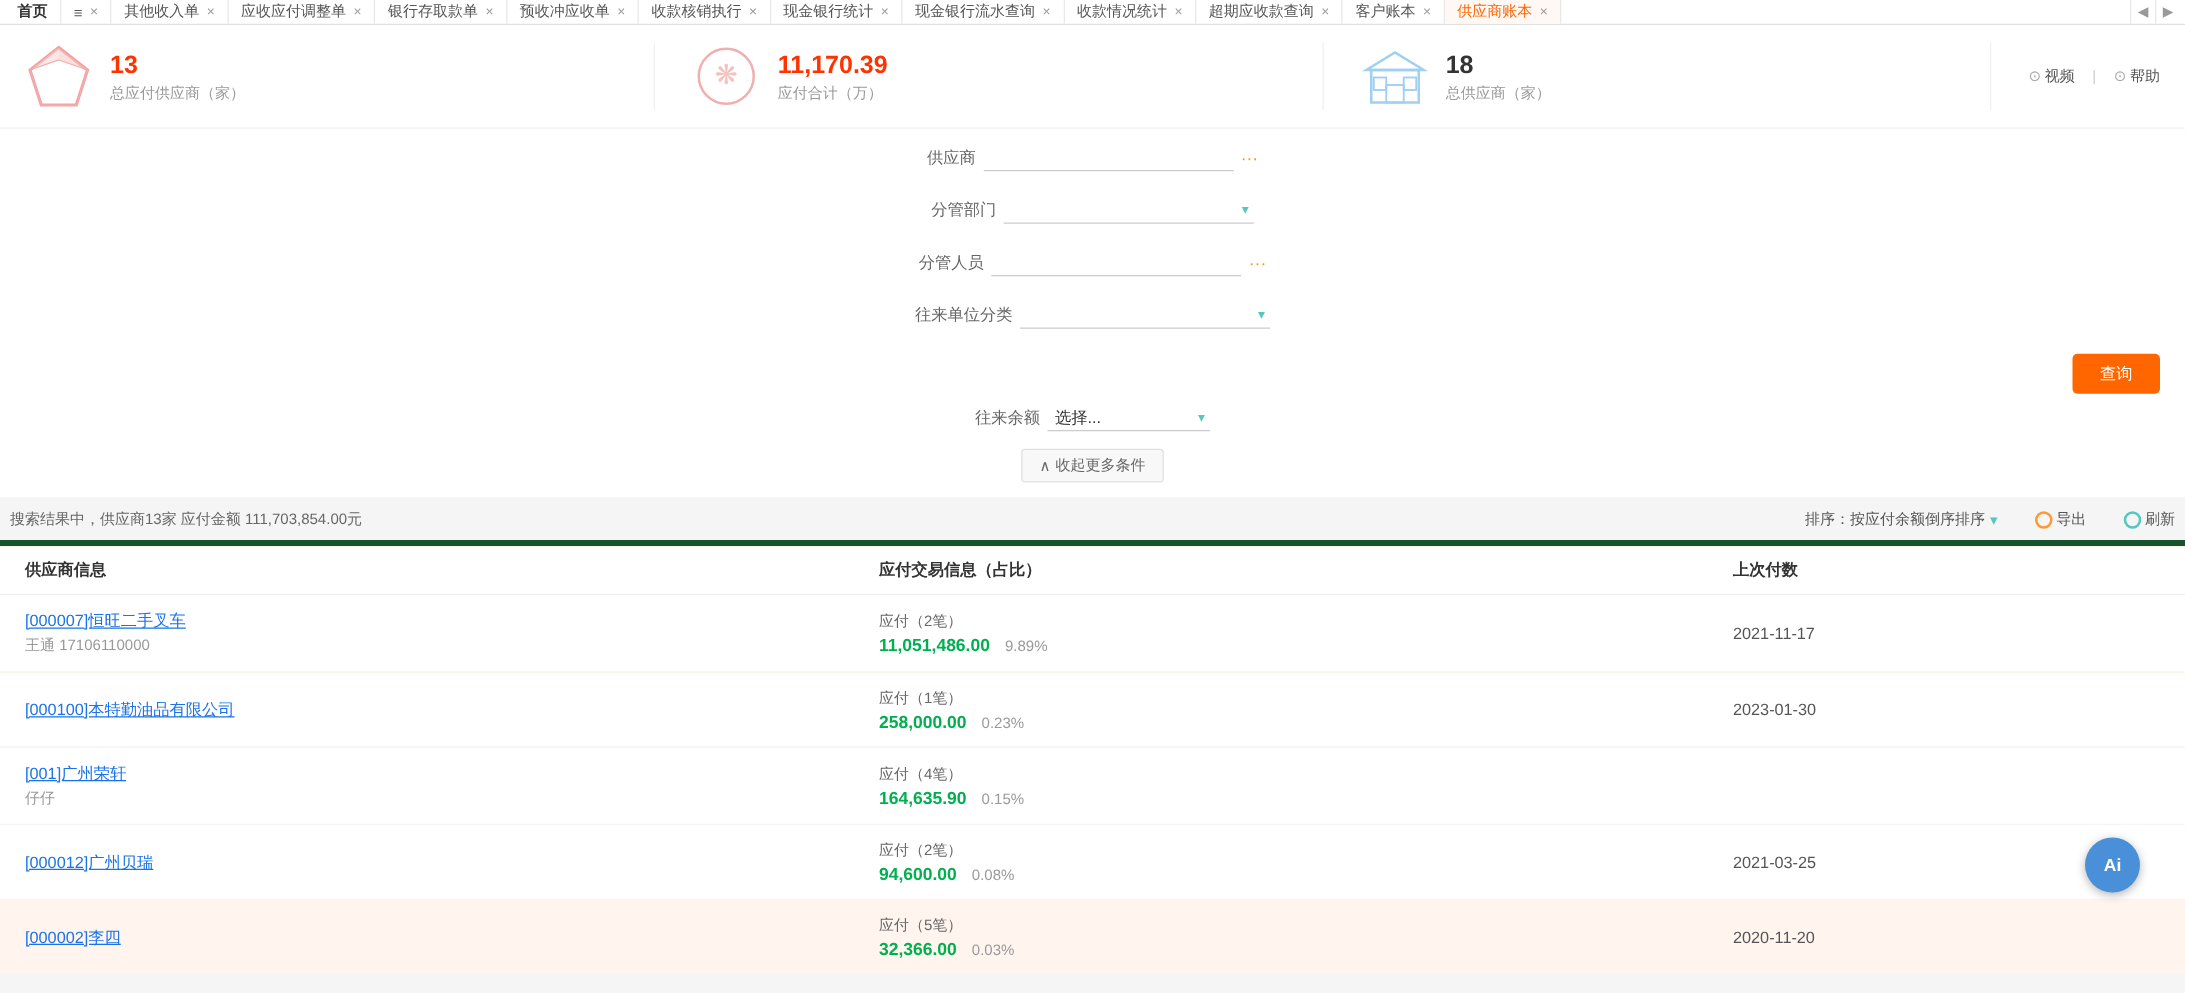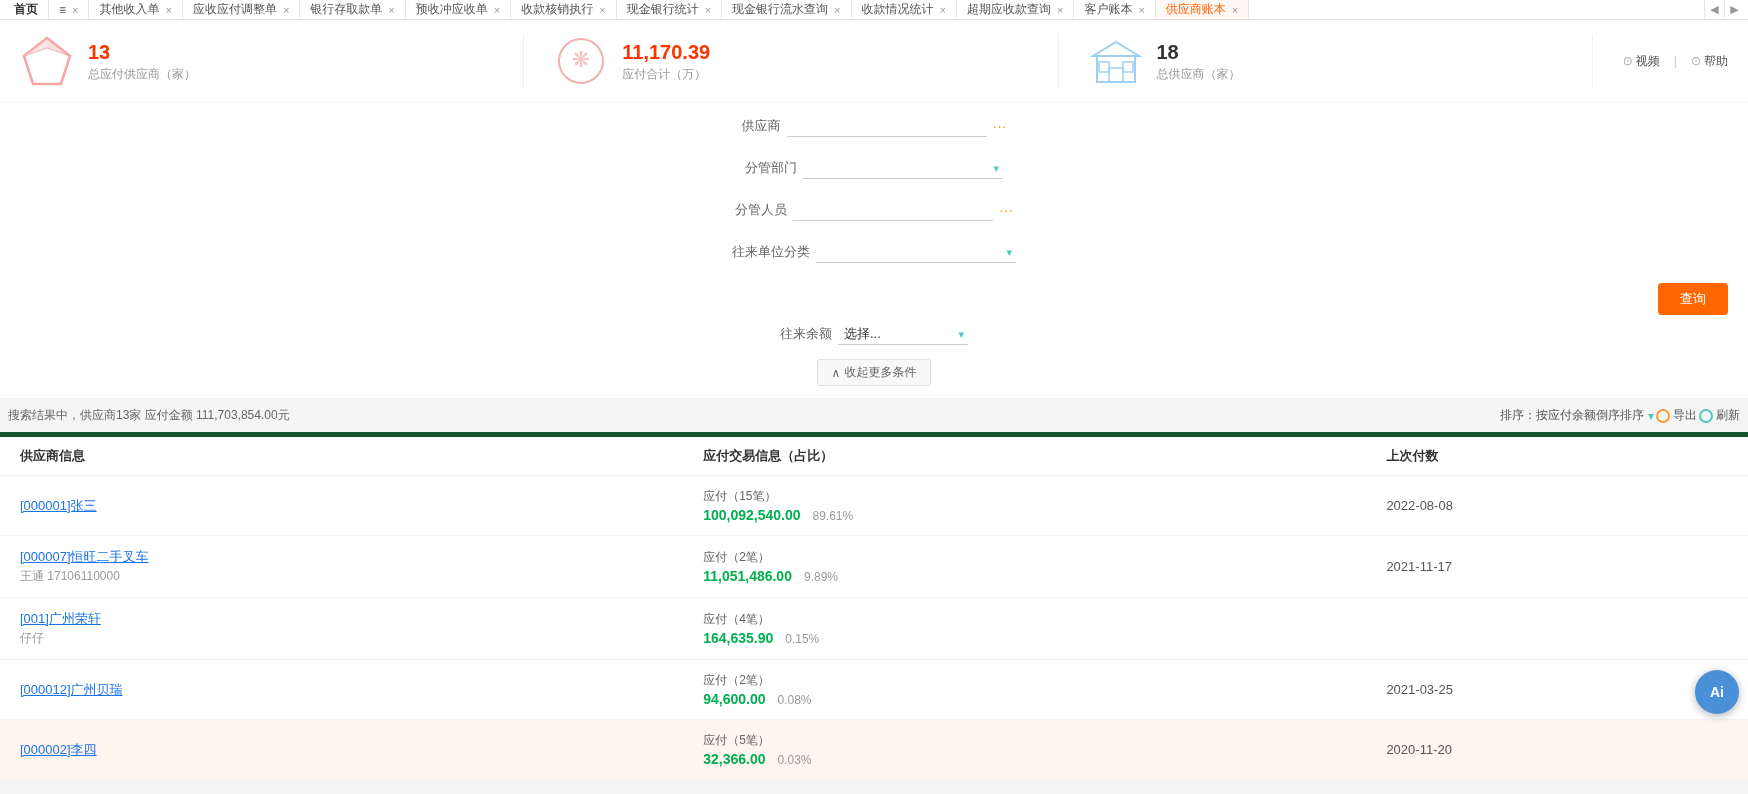--- a/index.html
+++ b/index.html
@@ -215,21 +215,21 @@
       display: flex;
       align-items: center;
       font-size: 12px;
       color: #666;
       border-bottom: 5px solid #14532d;
     }
     .results-bar .right-actions {
       margin-left: auto;
       display: flex;
       align-items: center;
-      gap: 2px;
+      gap: 30px;
     }
     .sort-select {
       font-size: 12px;
       color: #555;
       display: flex;
       align-items: center;
       gap: 4px;
     }
     .action-btn {
       display: flex;
@@ -497,53 +497,53 @@
   </div>
 </div>
 
 <div class="data-table">
   <div class="table-header">
     <div>供应商信息</div>
     <div>应付交易信息（占比）</div>
     <div>上次付数</div>
   </div>
 
-  <div class="table-row">
-    <div class="cell">
-      <span class="supplier-link">[000001]张三</span>
-    </div>
-    <div class="cell">
-      <div class="tx-label">应付（15笔）</div>
-      <div class="tx-row">
-        <span class="tx-amount">100,092,540.00</span>
-        <span class="tx-pct">89.61%</span>
-      </div>
-    </div>
-    <div class="cell">
-      <span class="last-pay">2022-08-08</span>
-    </div>
-  </div>
 
   <div class="table-row">
     <div class="cell">
       <span class="supplier-link">[000007]恒旺二手叉车</span>
       <span class="supplier-contact">王通  17106110000</span>
     </div>
     <div class="cell">
       <div class="tx-label">应付（2笔）</div>
       <div class="tx-row">
         <span class="tx-amount">11,051,486.00</span>
         <span class="tx-pct">9.89%</span>
       </div>
     </div>
     <div class="cell">
       <span class="last-pay">2021-11-17</span>
     </div>
   </div>
 
+  <div class="table-row">
+    <div class="cell">
+      <span class="supplier-link">[000100]本特勤油品有限公司</span>
+    </div>
+    <div class="cell">
+      <div class="tx-label">应付（1笔）</div>
+      <div class="tx-row">
+        <span class="tx-amount">258,000.00</span>
+        <span class="tx-pct">0.23%</span>
+      </div>
+    </div>
+    <div class="cell">
+      <span class="last-pay">2023-01-30</span>
+    </div>
+  </div>
 
   <div class="table-row">
     <div class="cell">
       <span class="supplier-link">[001]广州荣轩</span>
       <span class="supplier-contact">仔仔</span>
     </div>
     <div class="cell">
       <div class="tx-label">应付（4笔）</div>
       <div class="tx-row">
         <span class="tx-amount">164,635.90</span>
@@ -581,15 +581,15 @@
         <span class="tx-amount">32,366.00</span>
         <span class="tx-pct">0.03%</span>
       </div>
     </div>
     <div class="cell">
       <span class="last-pay">2020-11-20</span>
     </div>
   </div>
 </div>
 
-<div style="position:fixed; bottom:80px; right:9px; background:#4a90d9; color:#fff; border-radius:50%; width:44px; height:44px; display:flex; align-items:center; justify-content:center; font-size:14px; font-weight:bold; cursor:pointer; box-shadow:0 2px 8px rgba(0,0,0,0.3);">
+<div style="position:fixed; bottom:80px; right:36px; background:#4a90d9; color:#fff; border-radius:50%; width:44px; height:44px; display:flex; align-items:center; justify-content:center; font-size:14px; font-weight:bold; cursor:pointer; box-shadow:0 2px 8px rgba(0,0,0,0.3);">
   <span>Ai</span>
 </div>
 
 </body></html>

